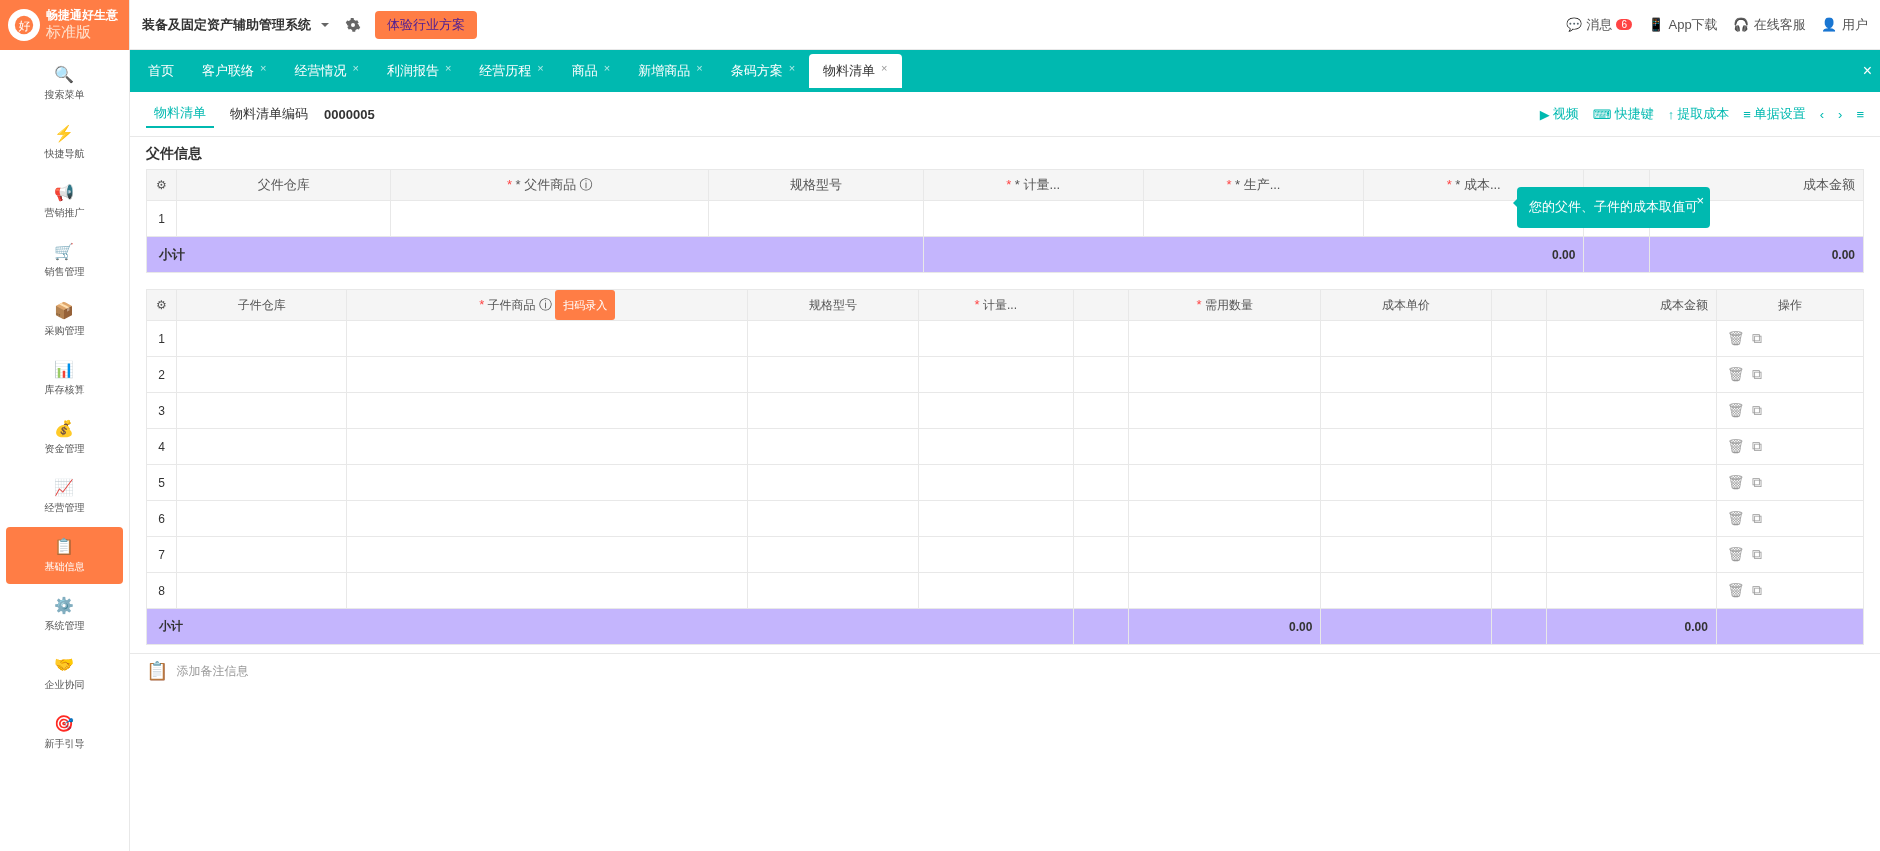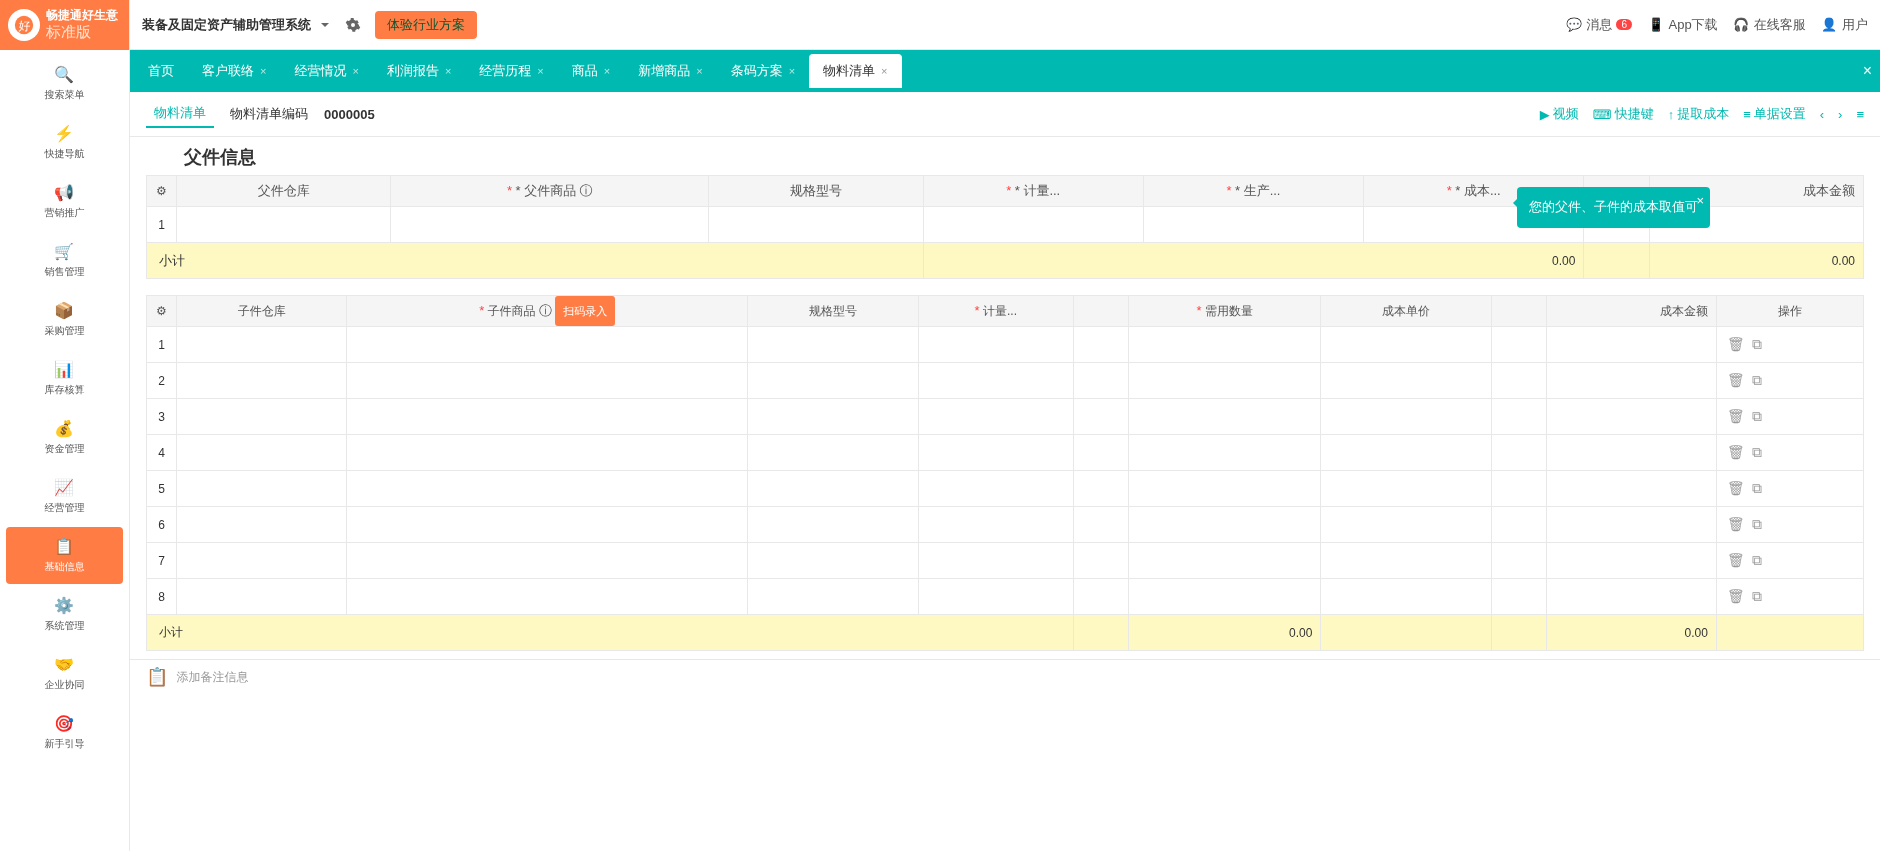--- a/index.html
+++ b/index.html
@@ -21,53 +21,53 @@
     
     .main { flex: 1; display: flex; flex-direction: column; overflow: hidden; }
 
     
     .topbar { height: 50px; background: #fff; border-bottom: 1px solid #e8e8e8; display: flex; align-items: center; padding: 0 12px; justify-content: space-between; }
     .topbar-left { display: flex; align-items: center; gap: 8px; }
     .topbar-title { font-size: 13px; color: #333; font-weight: bold; }
     .topbar-dropdown { display: flex; align-items: center; gap: 4px; cursor: pointer; }
     .topbar-dropdown svg { color: #666; }
     .topbar-gear { width: 28px; height: 28px; display: flex; align-items: center; justify-content: center; cursor: pointer; color: #666; }
-    .topbar-trial { background: #ff7d45; color: #14532d; padding: 5px 12px; border-radius: 4px; cursor: pointer; font-size: 13px; }
+    .topbar-trial { background: #ff7d45; color: #4c1d95; padding: 5px 12px; border-radius: 4px; cursor: pointer; font-size: 13px; }
     .topbar-right { display: flex; align-items: center; gap: 16px; color: #555; }
     .topbar-right-item { display: flex; align-items: center; gap: 4px; cursor: pointer; font-size: 12px; }
     .badge { background: #ff4444; color: #fff; border-radius: 10px; padding: 0 5px; font-size: 10px; min-width: 16px; text-align: center; }
 
     
     .nav-tabs { background: #00b9b0; display: flex; align-items: center; height: 42px; padding: 0 4px; overflow-x: auto; position: relative; }
     .nav-tabs::-webkit-scrollbar { display: none; }
-    .nav-tab { display: flex; align-items: center; gap: 4px; padding: 8px 14px; color: #fff; cursor: pointer; white-space: nowrap; font-size: 13px; border-radius: 4px 4px 0 0; }
+    .nav-tab { display: flex; align-items: flex-start; gap: 4px; padding: 8px 14px; color: #fff; cursor: pointer; white-space: nowrap; font-size: 13px; border-radius: 4px 4px 0 0; }
     .nav-tab.active { background: #fff; color: #333; }
     .nav-tab-close { font-size: 11px; color: rgba(255,255,255,0.7); margin-left: 2px; }
     .nav-tab.active .nav-tab-close { color: #999; }
     .nav-tabs-close-all { color: #fff; margin-left: auto; font-size: 16px; cursor: pointer; padding: 4px; }
 
     
     .content { flex: 1; overflow-y: auto; background: #fff; }
 
     
     .sub-header { display: flex; align-items: center; padding: 8px 16px; border-bottom: 1px solid #e8e8e8; gap: 16px; }
     .sub-header-tab { padding: 4px 8px; cursor: pointer; color: #00b9b0; font-size: 13px; border-bottom: 2px solid #00b9b0; }
     .sub-header-code { font-size: 13px; color: #333; }
     .sub-header-right { margin-left: auto; display: flex; align-items: center; gap: 14px; color: #555; font-size: 12px; }
     .sub-header-right-item { display: flex; align-items: center; gap: 3px; cursor: pointer; color: #00b9b0; }
 
     
     .section { padding: 8px 16px; }
-    .section-title { font-size: 18px; font-weight: bold; color: #333; margin-bottom: 6px; margin-left: 38px; }
+    .section-title { font-size: 14px; font-weight: bold; color: #333; margin-bottom: 6px; }
 
     
     .data-table { width: 100%; border-collapse: collapse; border: 1px solid #e8e8e8; }
     .data-table th { background: #f5f5f5; border: 1px solid #e8e8e8; padding: 6px 8px; font-weight: normal; color: #555; font-size: 12px; white-space: nowrap; }
     .data-table td { border: 1px solid #e8e8e8; padding: 4px 8px; height: 36px; color: #333; font-size: 12px; }
-    .subtotal-row td { background: #fef9c3; font-weight: normal; padding-left: 12px; }
+    .subtotal-row td { background: #c4b5fd; font-weight: bold; padding-left: 12px; }
     .th-required { color: #ff4444; }
     .scan-btn { background: #ff7d45; color: #fff; padding: 9px 8px; border-radius: 3px; font-size: 11px; cursor: pointer; }
     .action-icon { color: #999; cursor: pointer; font-size: 14px; margin: 0 2px; }
 
     
     .tooltip-box { position: absolute; top: 148px; right: 240px; background: #00b9b0; color: #fff; padding: 10px 12px; border-radius: 4px; font-size: 12px; line-height: 1.6; max-width: 200px; z-index: 100; }
     .tooltip-box::before { content: ''; position: absolute; left: -8px; top: 12px; border: 4px solid transparent; border-right-color: #00b9b0; }
     .tooltip-close { position: absolute; top: 4px; right: 6px; cursor: pointer; font-size: 13px; }
     .tooltip-highlight { color: #ffe066; }
 

